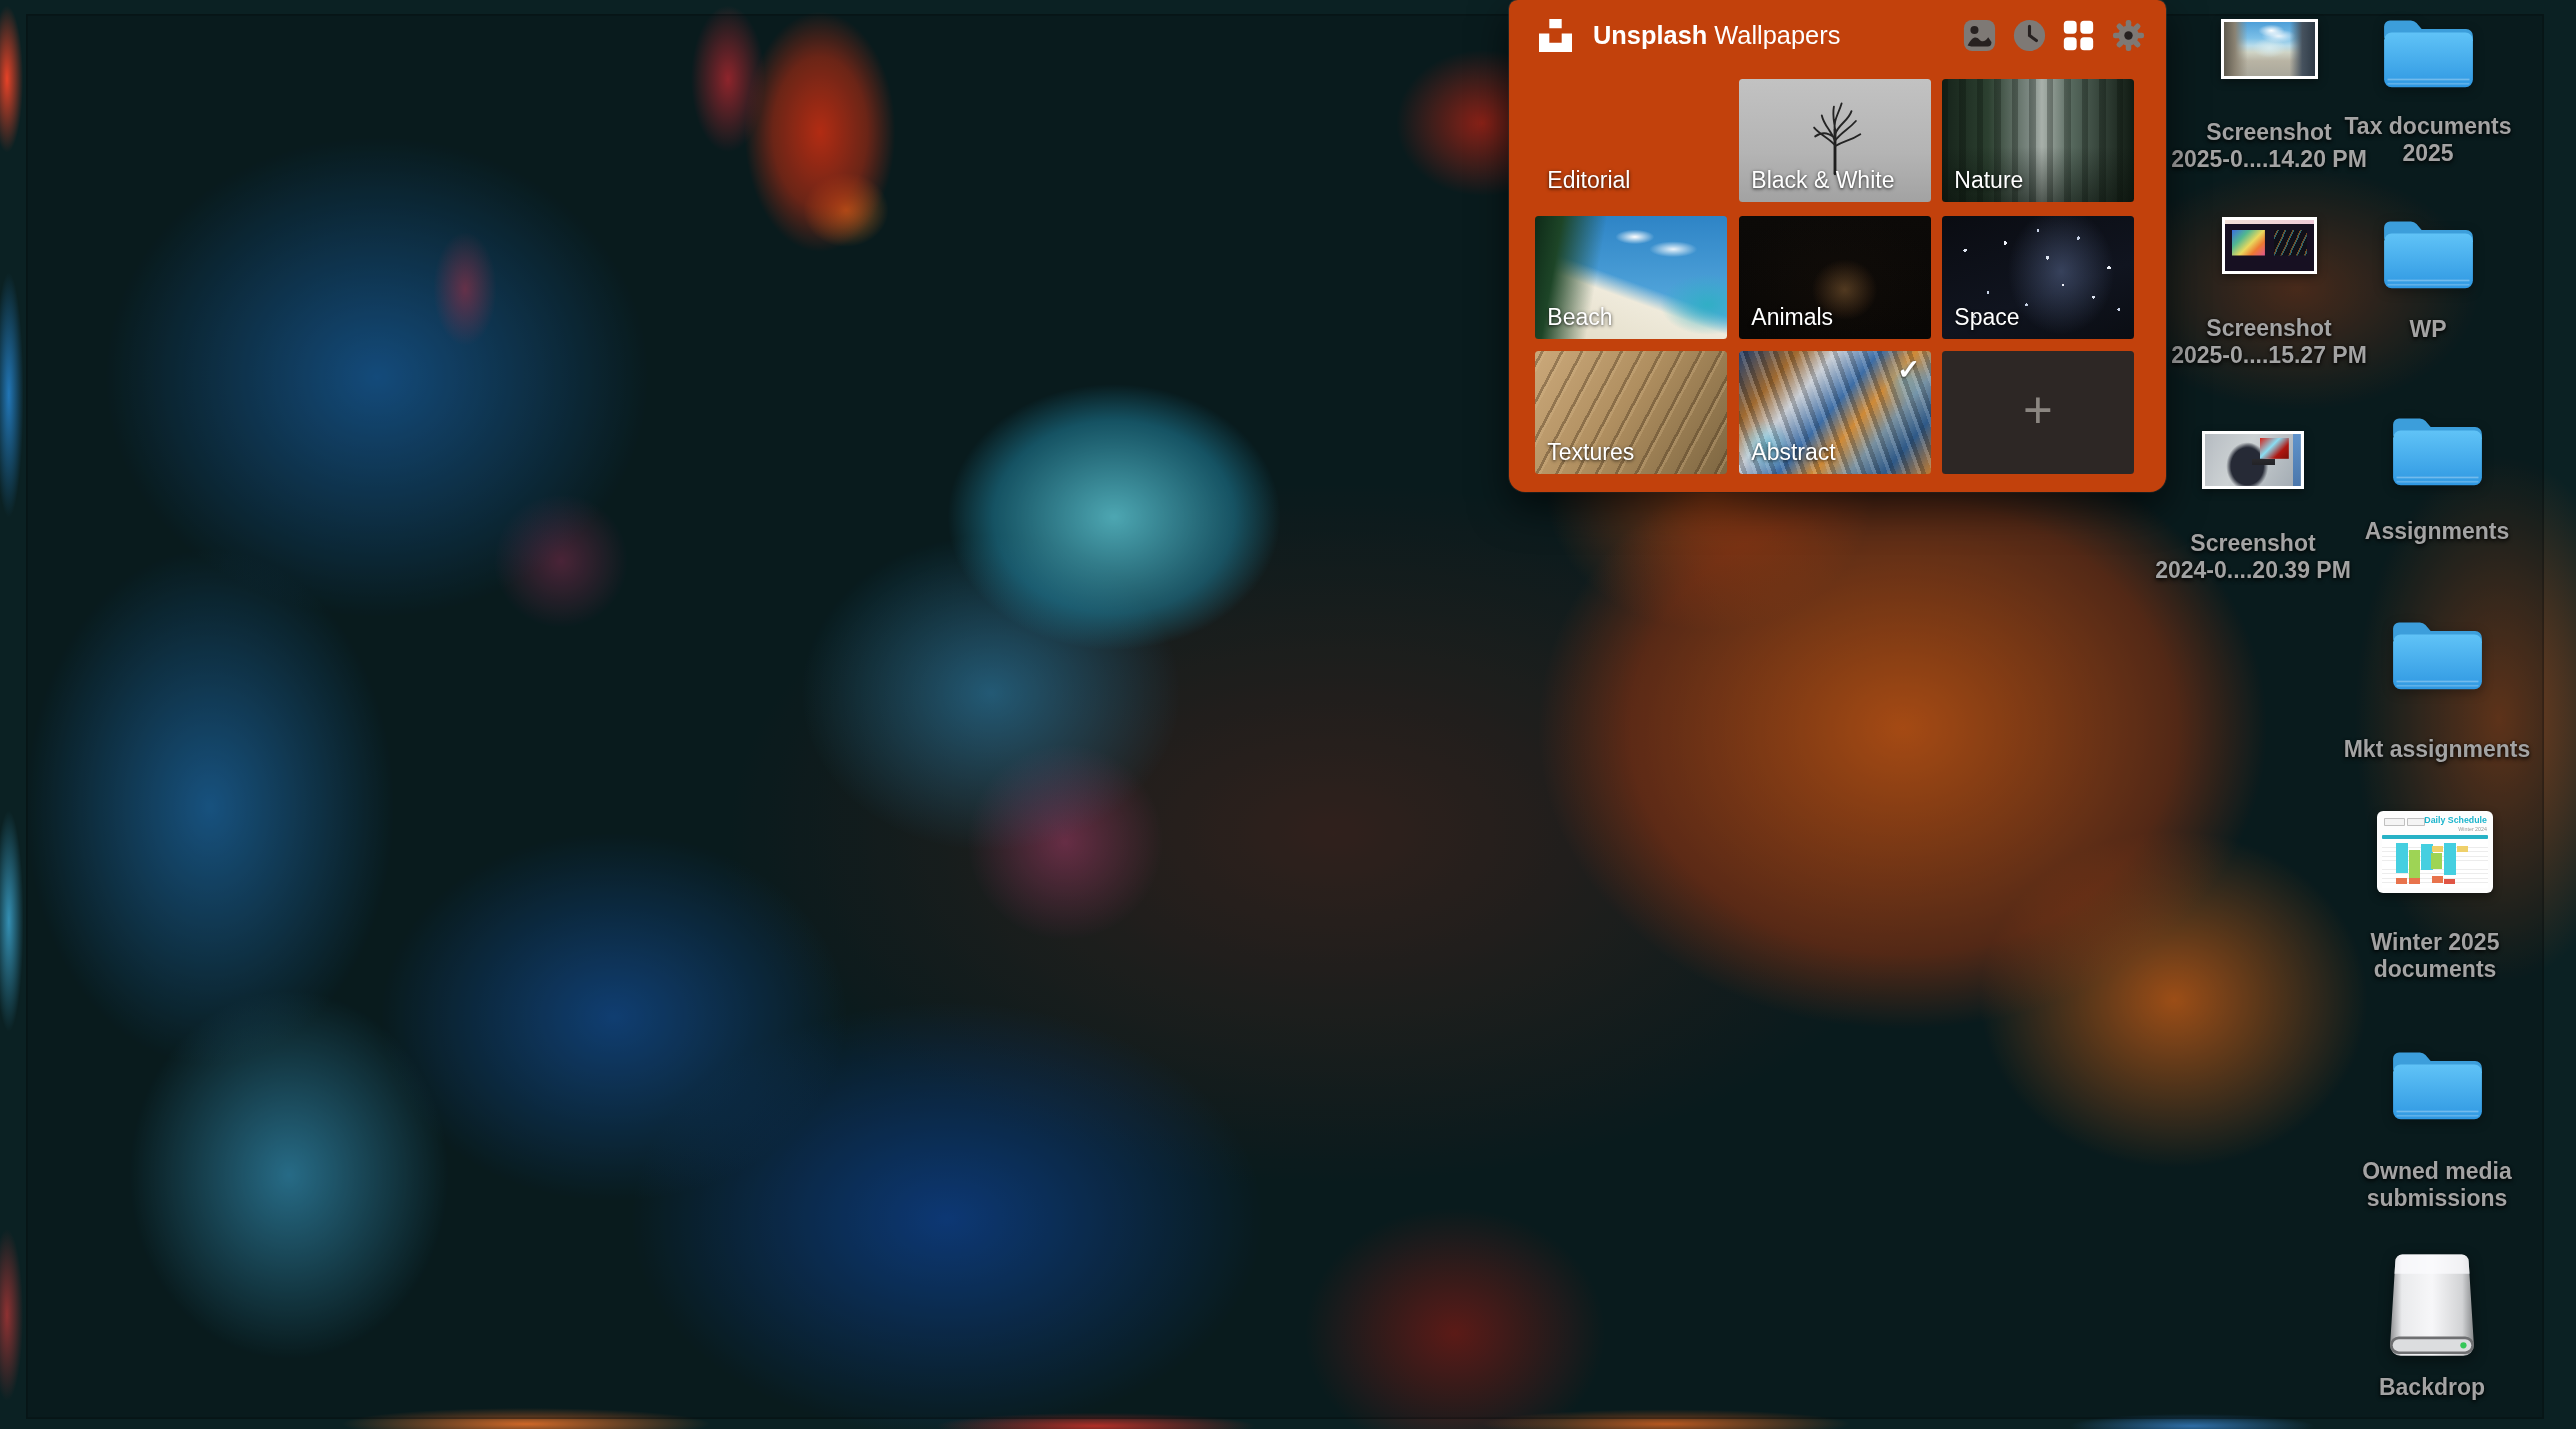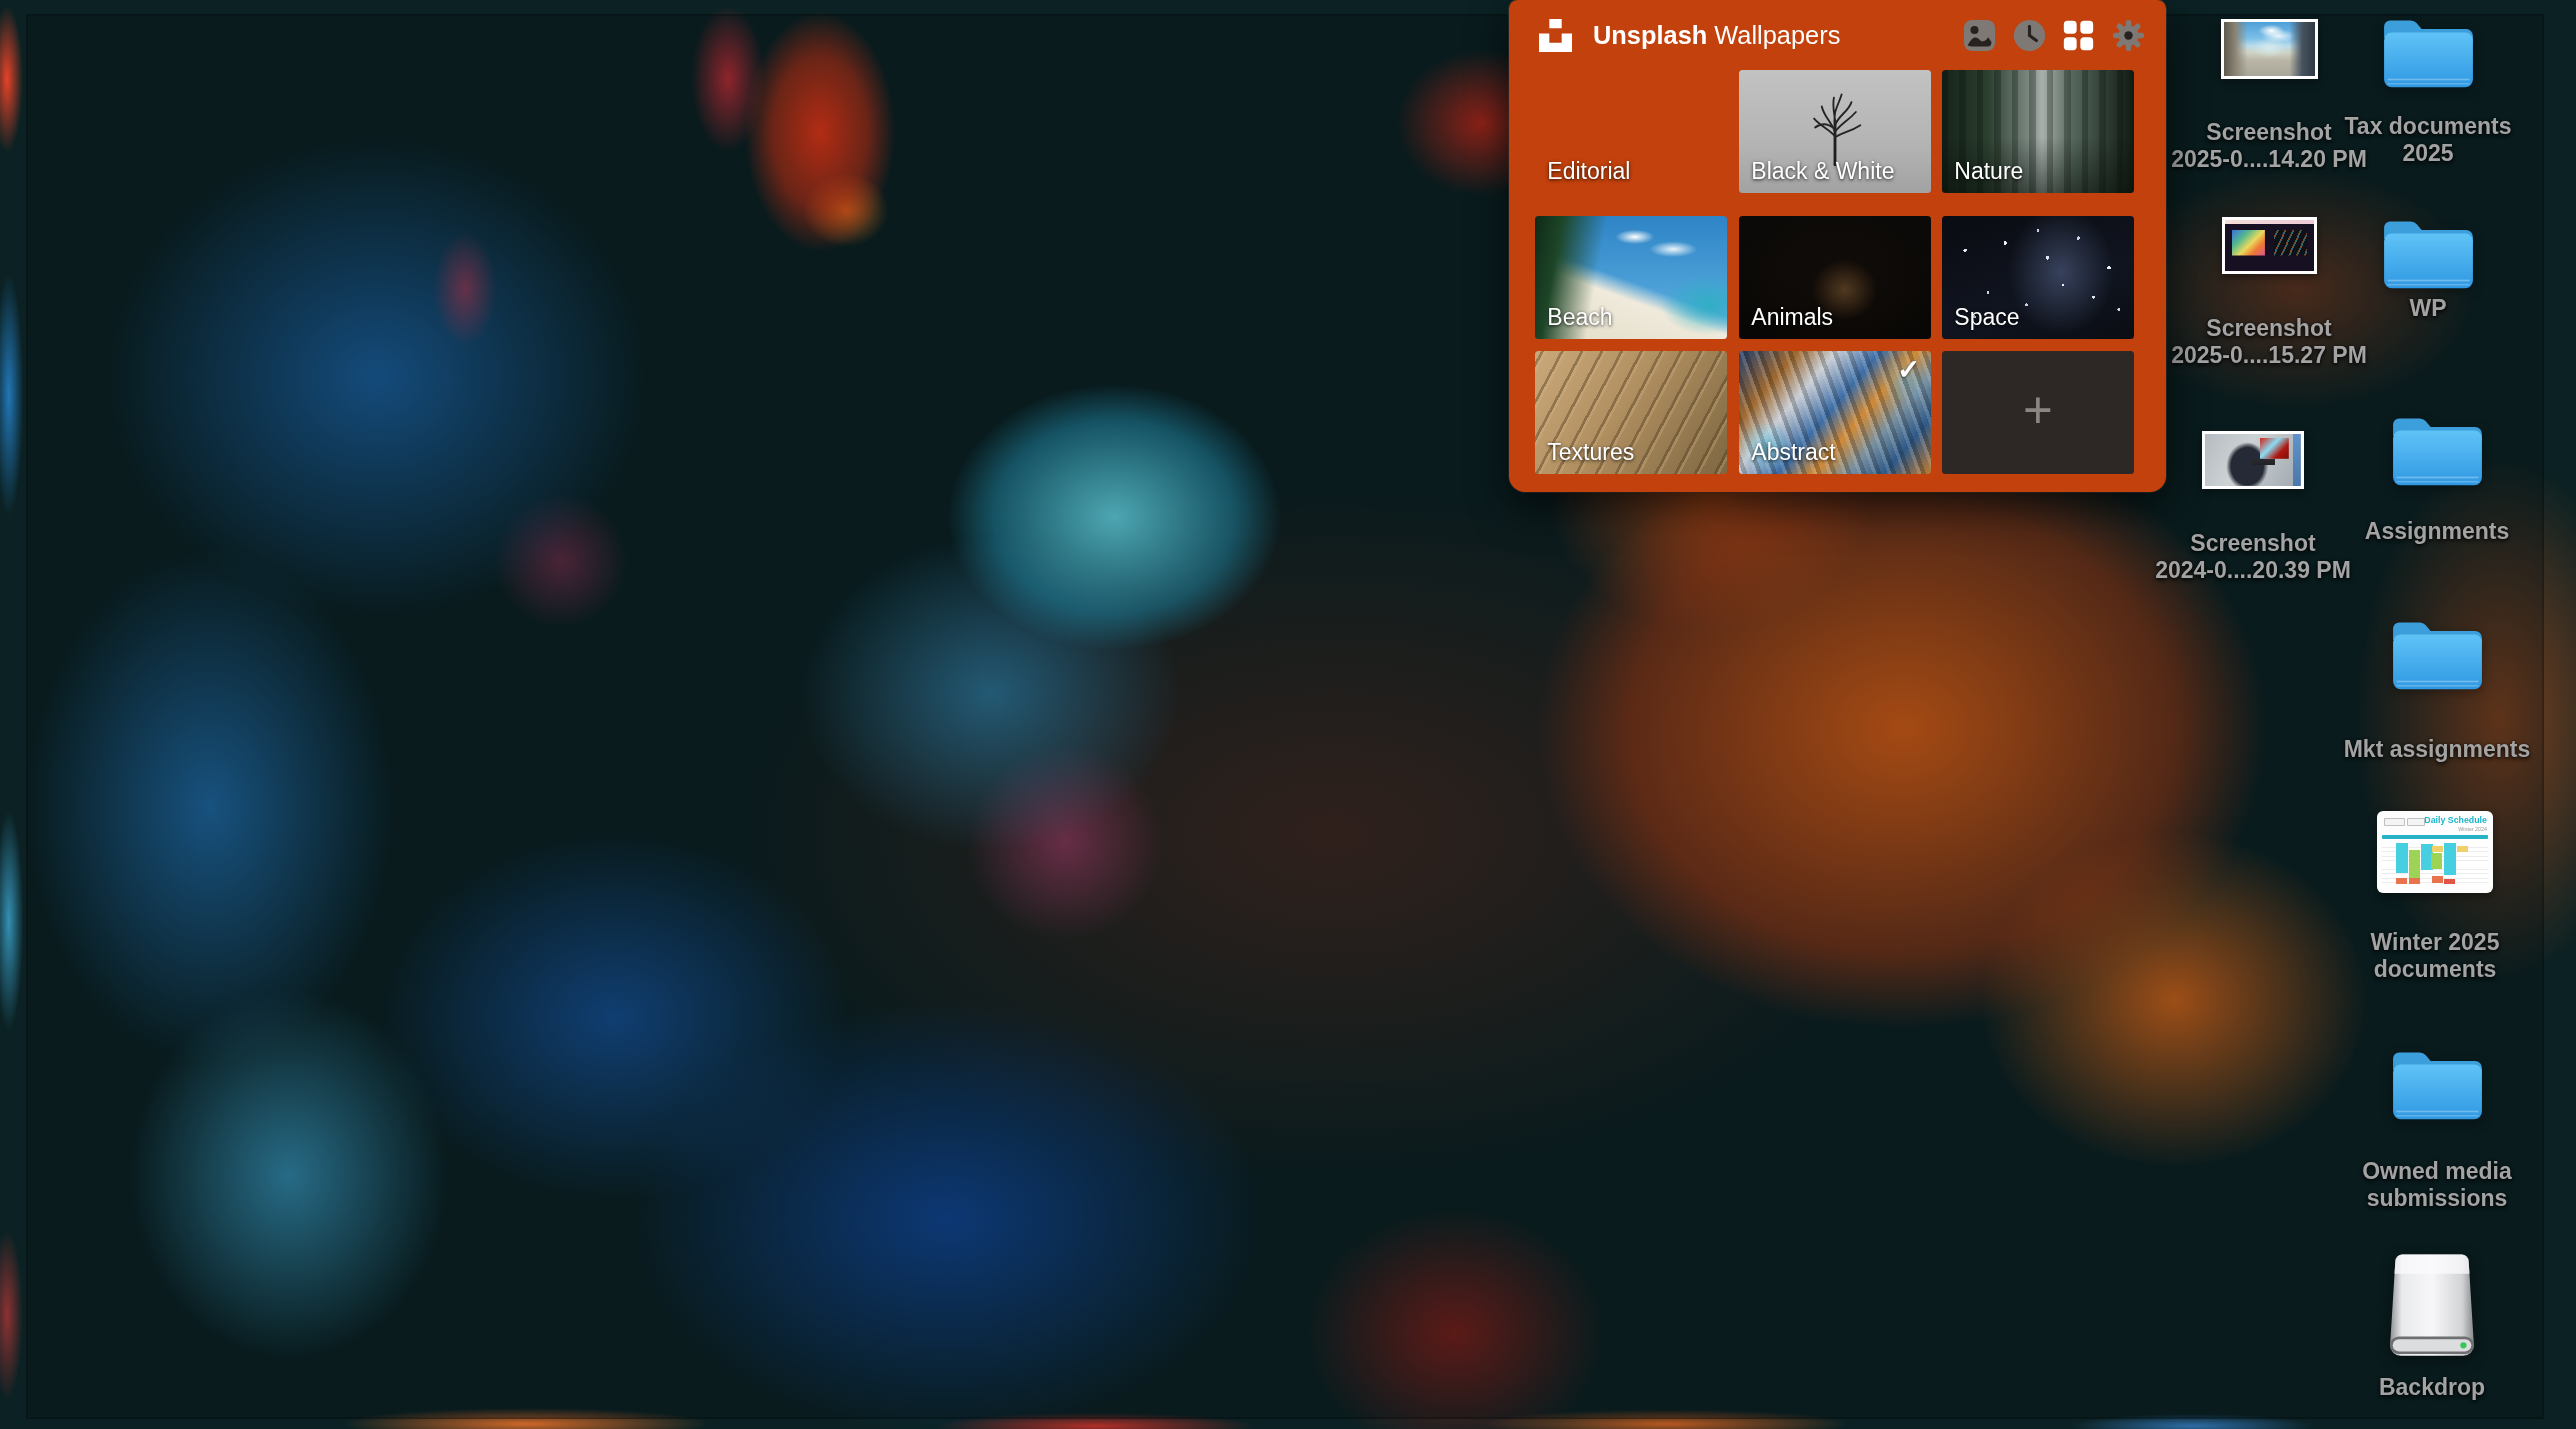--- a/index.html
+++ b/index.html
@@ -51,21 +51,21 @@
   .ptitle .r{font-weight:400;margin-left:7px;}
   .hspacer{flex:1;}
   .hicons{display:flex;gap:16.7px;align-items:center;}
   .hicon{width:33px;height:33px;}
 
   .tile{position:absolute;width:192px;height:123px;border-radius:3.5px;overflow:hidden;}
   .tlabel{position:absolute;left:12.3px;bottom:8px;font-size:23px;font-weight:400;color:#fff;
           text-shadow:0 0.9px 3.5px rgba(0,0,0,.85);white-space:nowrap;}
   .tcheck{position:absolute;top:1.8px;right:10.5px;font-size:28px;font-weight:700;color:#fff;
           text-shadow:0 0.9px 2.6px rgba(0,0,0,.6);}
-  .r1{top:70px;} .r2{top:216px;} .r3{top:351px;}
+  .r1{top:79px;} .r2{top:216px;} .r3{top:351px;}
   .c1{left:26px;} .c2{left:230px;} .c3{left:433px;}
 
   .t-editorial{background-image:
      radial-gradient(ellipse 79px 35px at 30% 55%, rgba(120,85,45,.8), transparent 75%),
      radial-gradient(ellipse 96px 44px at 75% 50%, rgba(95,70,38,.85), transparent 75%),
      linear-gradient(180deg,#97a3ab 0%,#87939d 16%,#a8untain 0,#a88a58 34%,#8a6a3e 48%,#6a5434 58%,#3e545c 74%,#2c4148 88%,#243840 100%);}
   .t-bw{background:linear-gradient(180deg,#c2c2c2 0%,#b4b4b4 60%,#a2a2a2 100%);}
   .t-bw svg{position:absolute;left:50%;top:8.8px;transform:translateX(-50%);height:88px;}
   .t-nature{background-image:
      linear-gradient(180deg, rgba(0,0,0,0) 55%, rgba(8,16,10,.55) 100%),
@@ -285,21 +285,21 @@
     <div class="dlabel" style="margin-top:41px">
       <span>Screenshot</span>
         <span>2025-0....15.27 PM</span>
     </div>
   </div>
 
   <div class="dicon" style="left:2323px;top:213px">
     <svg class="folder" viewBox="0 0 120 96">
         <use href="#foldg"></use>
       </svg>
-    <div class="dlabel" style="">
+    <div class="dlabel" style="margin-top:21px">
       <span>WP</span>
         <span></span>
     </div>
   </div>
 
   <div class="dicon" style="left:2148px;top:431px">
     <div class="shot shot-art"></div>
     <div class="dlabel" style="margin-top:41px">
       <span>Screenshot</span>
         <span>2024-0....20.39 PM</span>

